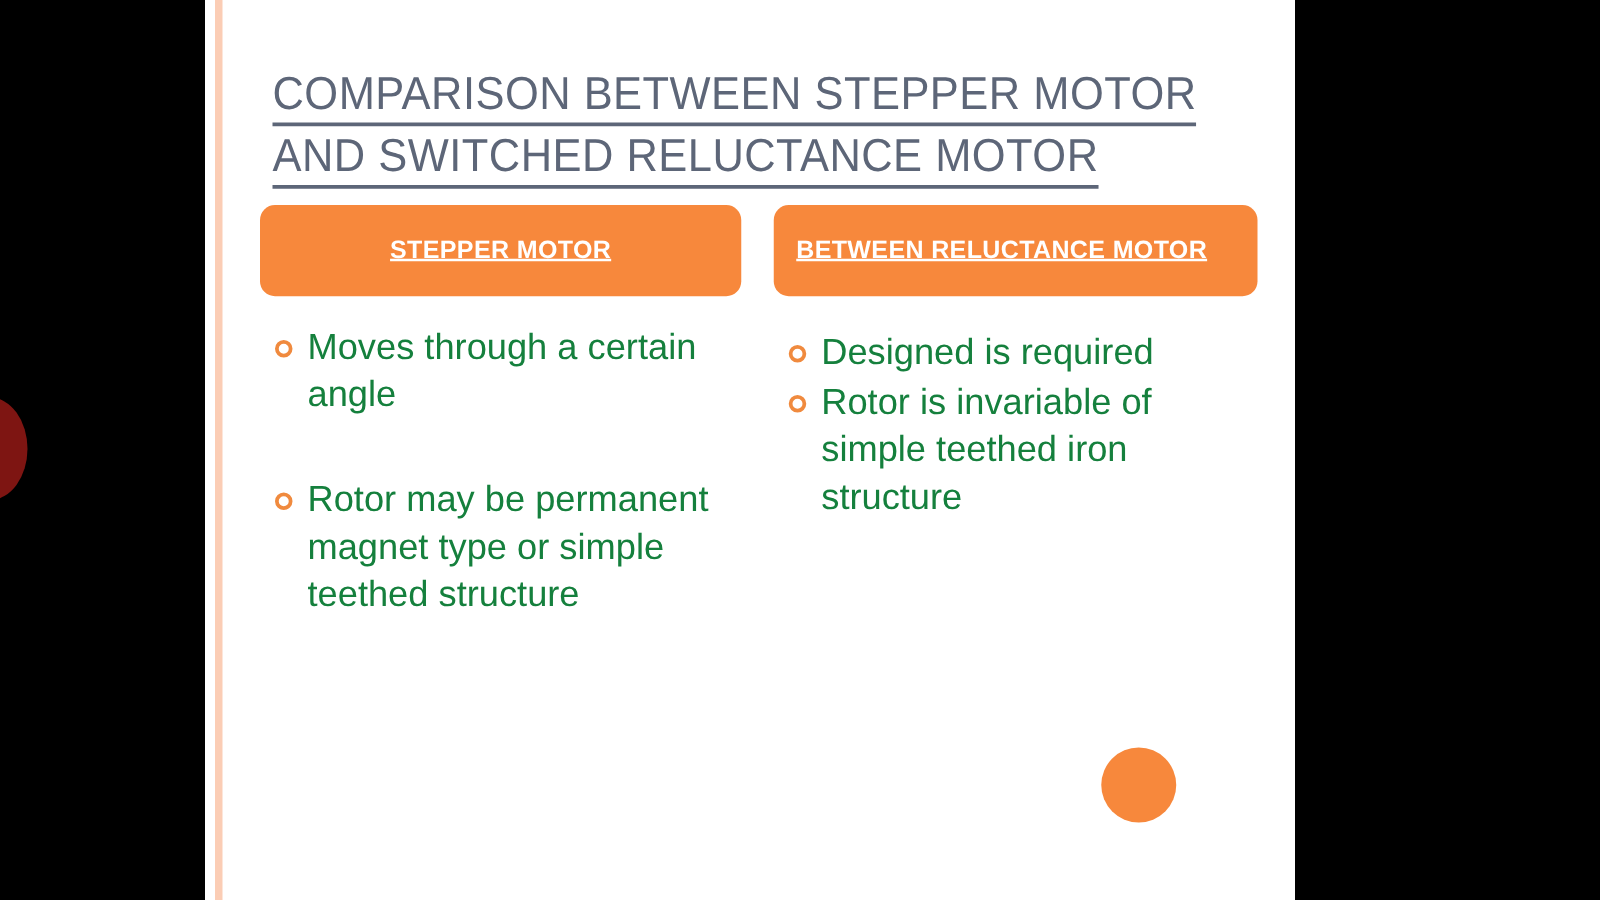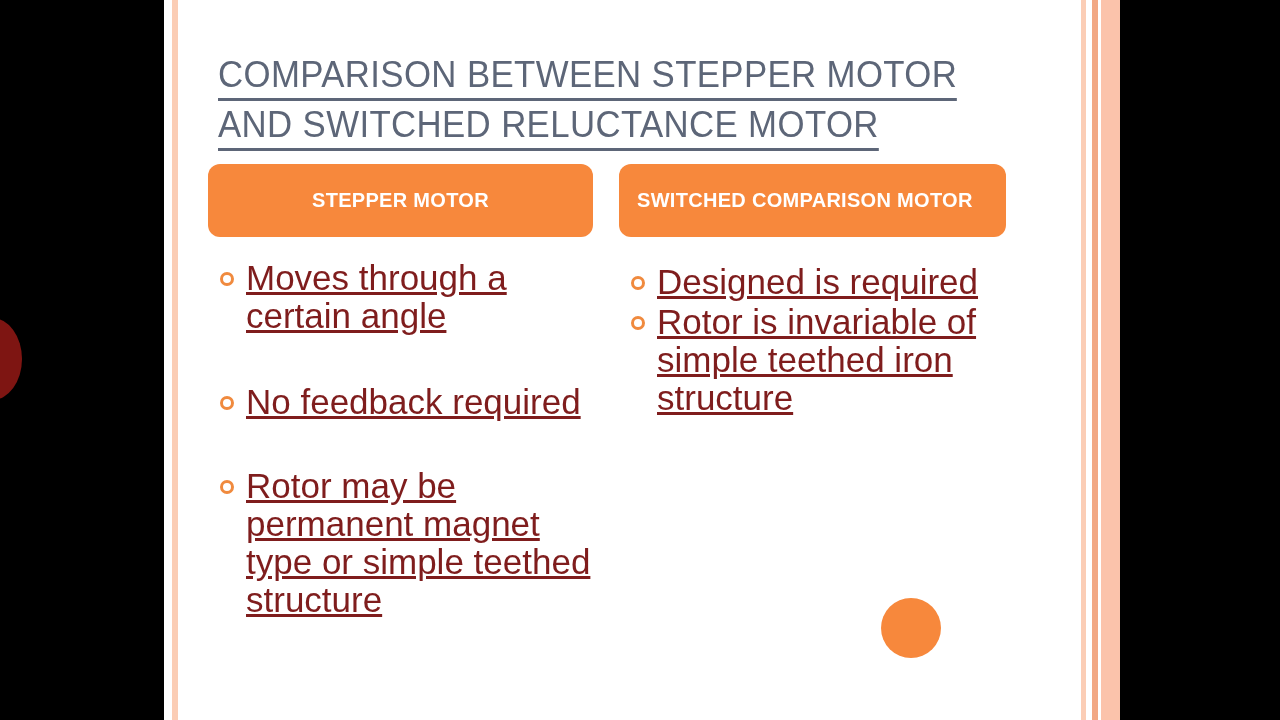--- a/index.html
+++ b/index.html
@@ -23,21 +23,21 @@
     left:-38px; top:318px;
     width:60px; height:82px;
     background:#7e1512;
     border-radius:50%;
   }
 
   
   .slide {
     position:absolute;
     left:164px; top:0;
-    width:956px; height:720px;
+    width:872px; height:720px;
     background:#ffffff;
     overflow:hidden;
   }
 
   
   .rule { position:absolute; top:0; height:720px; }
   .rule-left        { left:8px;   width:6px;  background:#fbcdb5; }
   .rule-right-thin  { left:917px; width:5px;  background:#fbcdb5; }
   .rule-right-mid   { left:928px; width:6px;  background:#f2a884; }
   .rule-right-wide  { left:937px; width:19px; background:#fbc3ab; }
@@ -90,34 +90,34 @@
     background:#f7883c;
     border-radius:12px;
     color:#ffffff;
     font-weight:bold;
     font-size:20px;
     letter-spacing:0.3px;
     padding:14px 18px;
     height:73px;
     display:flex;
     align-items:center;
+    text-decoration:underline;
   }
   .pill.center { justify-content:center; text-align:center; }
   .pill.left   { justify-content:flex-start; text-align:left; line-height:31px; }
 
   
   ul.bullets { list-style:none; margin-top:22px; }
   ul.bullets li {
     position:relative;
     padding-left:38px;
-    font-size:35px;
+    font-size:29px;
     line-height:38px;
-    color:#7f1d1d;
+    color:#15803d;
     margin-bottom:2px;
-    text-decoration:underline;
   }
   ul.bullets.right-list { margin-top:26px; }
   ul.bullets li::before {
     content:"";
     position:absolute;
     left:12px; top:13px;
     width:8px; height:8px;
     border:3px solid #f08a3e;
     border-radius:50%;
     box-sizing:content-box;
@@ -147,31 +147,28 @@
     </div>
 
     <div class="columns">
 
       <div class="col left">
         <div class="pill center">STEPPER MOTOR</div>
         <ul class="bullets left-list">
           <li>
             <span>Moves through a certain angle</span>
           </li>
-          <li class="gap-before">
-            <span>No feedback required</span>
-          </li>
           <li class="gap-before-lg">
             <span>Rotor may be permanent magnet type or simple teethed structure</span>
           </li>
         </ul>
       </div>
 
       <div class="col right">
-        <div class="pill left">SWITCHED COMPARISON MOTOR</div>
+        <div class="pill left">BETWEEN RELUCTANCE MOTOR</div>
         <ul class="bullets right-list">
           <li>
             <span>Designed is required</span>
           </li>
           <li>
             <span>Rotor is invariable of simple teethed iron structure</span>
           </li>
         </ul>
       </div>
 

